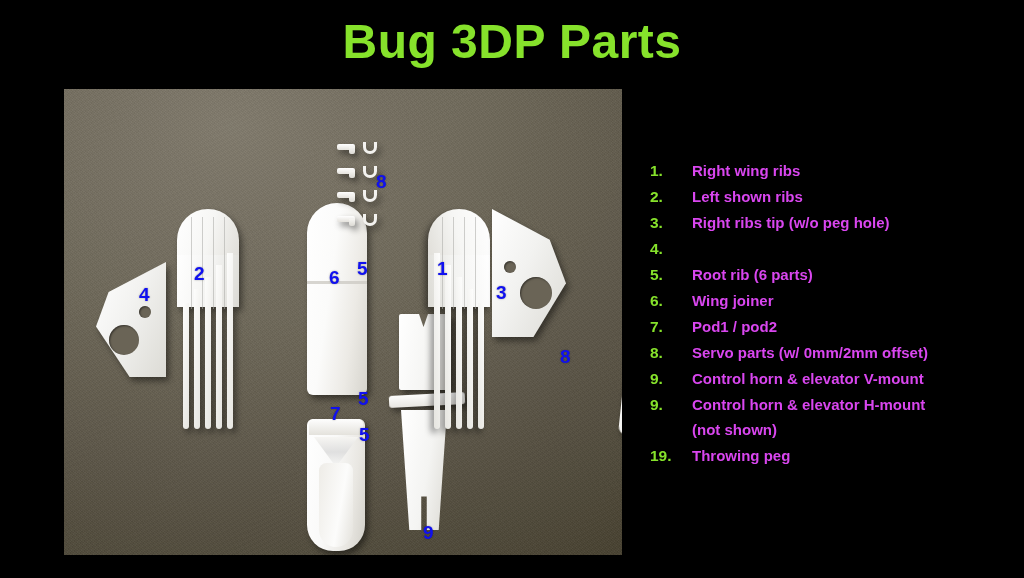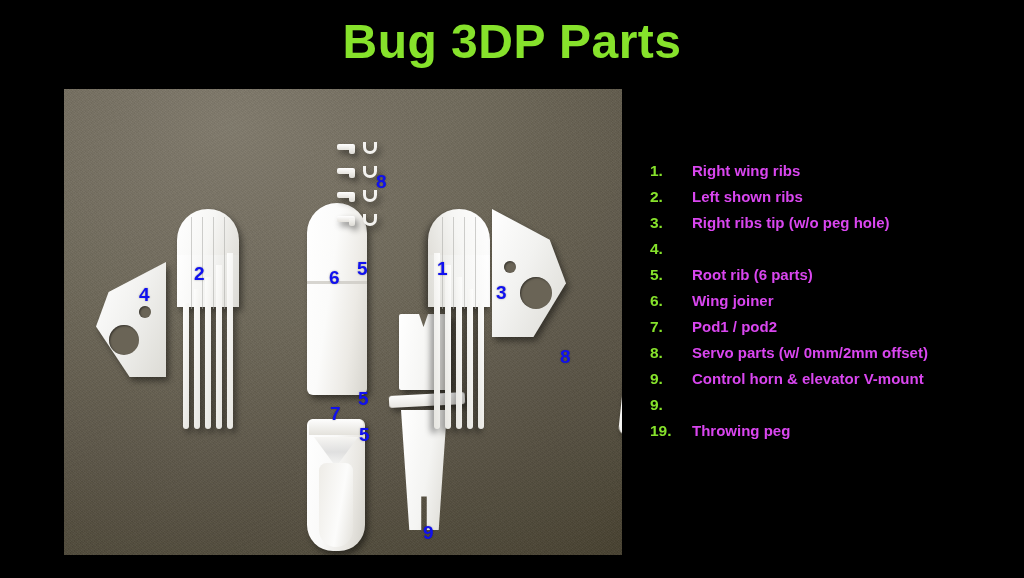--- a/index.html
+++ b/index.html
@@ -321,20 +321,22 @@
     <div class="li">
       <span class="num">8.</span>
       <span class="txt">Servo parts (w/ 0mm/2mm offset)</span>
     </div>
     <div class="li">
       <span class="num">9.</span>
       <span class="txt">Control horn &amp; elevator V-mount</span>
     </div>
     <div class="li">
       <span class="num">9.</span>
+      <span class="txt">Control horn &amp; elevator H-mount
+(not shown)</span>
     </div>
     <div class="li">
       <span class="num">19.</span>
       <span class="txt">Throwing peg</span>
     </div>
   </div>
 
 </div>
 
 </body></html>

